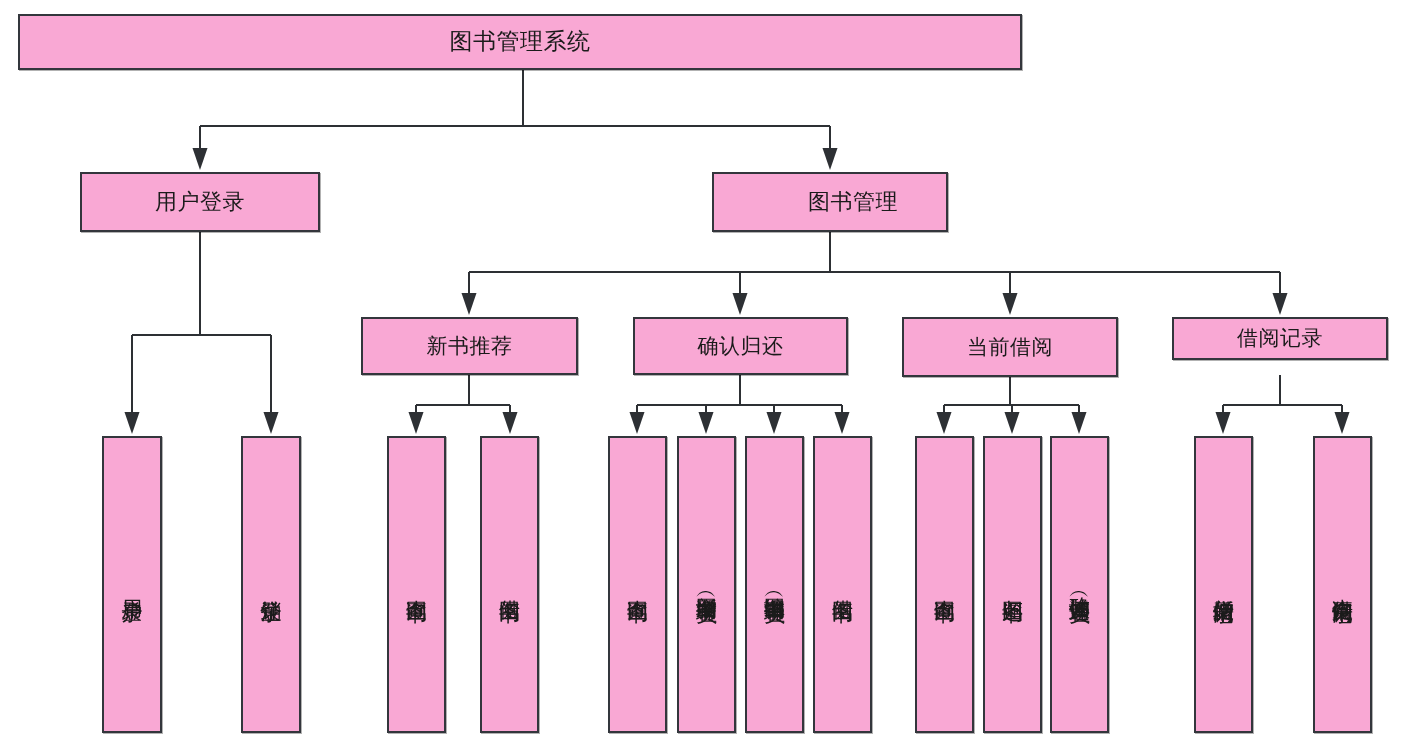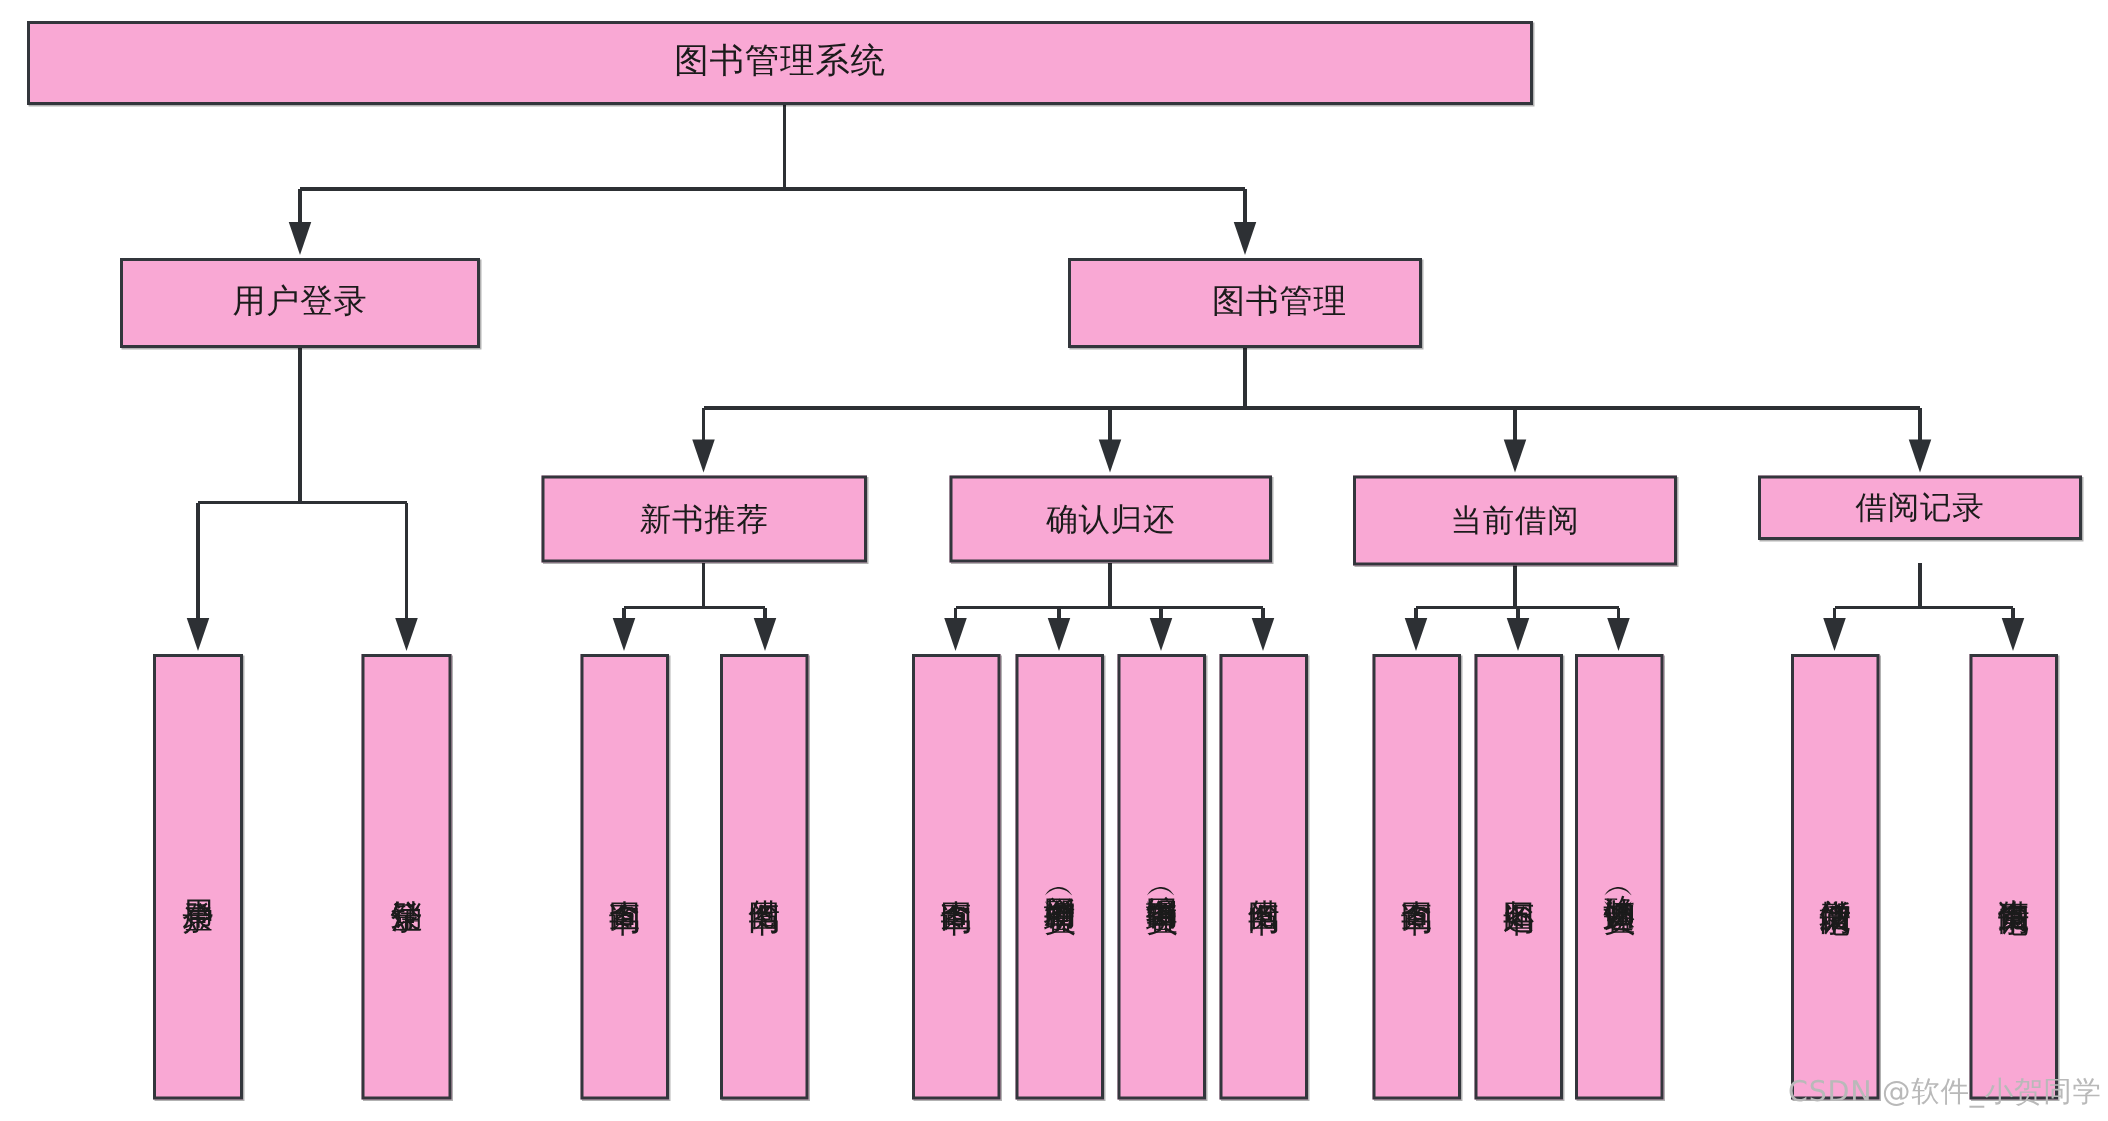--- a/index.html
+++ b/index.html
@@ -185,14 +185,13 @@
       <div class="node leaf" style="left: 1050px; top: 436px; width: 59px; height: 297px;">
         <span class="label">确认归还（管理员）</span>
       </div>
       <div class="node leaf" style="left: 1194px; top: 436px; width: 59px; height: 297px;">
         <span class="label">新增借阅记录</span>
       </div>
       <div class="node leaf" style="left: 1313px; top: 436px; width: 59px; height: 297px;">
         <span class="label">查询借阅记录</span>
       </div>
     </div>
-  <div class="watermark" style="left: 1192px; top: 715px; color: rgb(185, 185, 185);">CSDN @软件_小贺同学</div>
 </div>
 
 </body></html>

